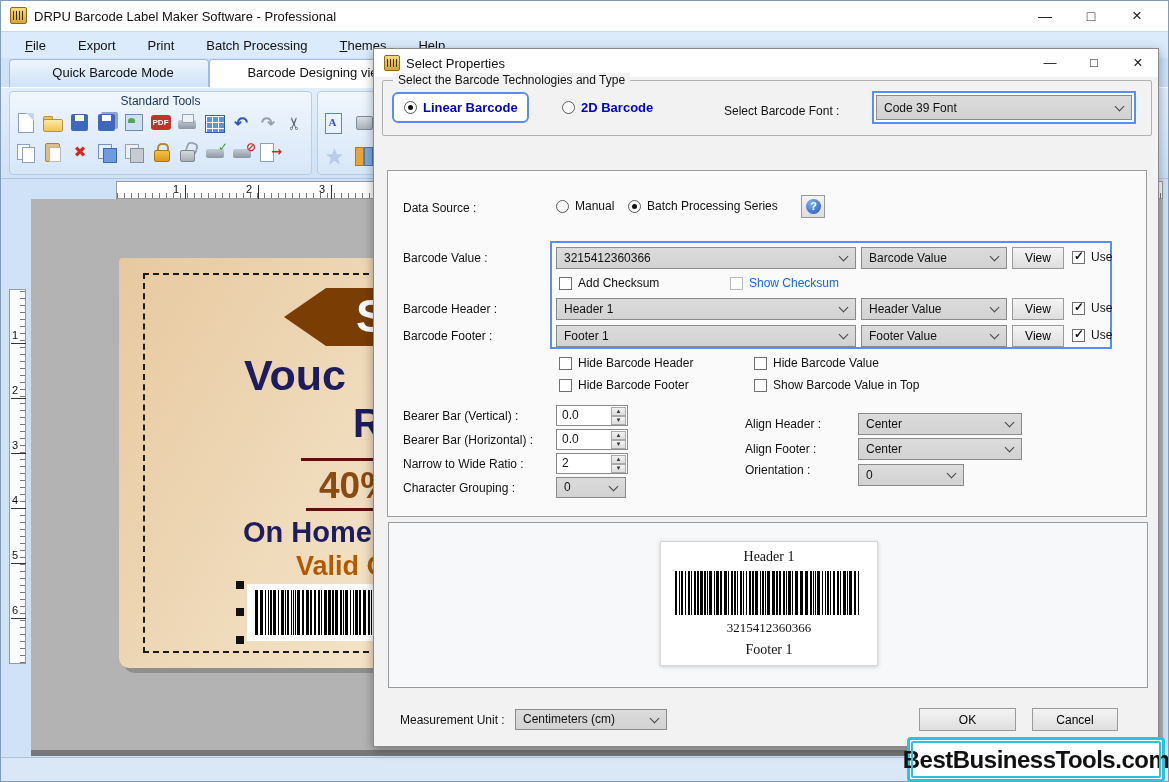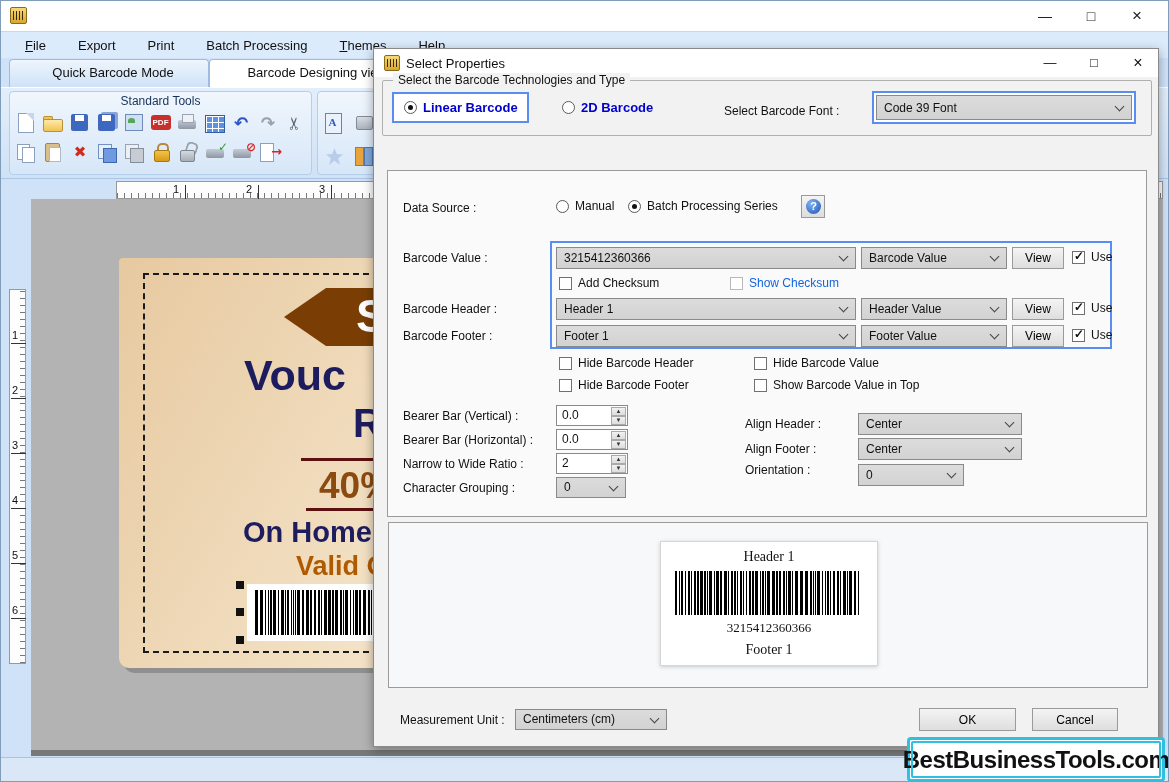--- a/index.html
+++ b/index.html
@@ -144,41 +144,42 @@
   .spin .ud b { flex:1; background:linear-gradient(#f2f2f2,#ddd); border:1px solid #aaa; font-size:6px;
     line-height:7px; text-align:center; color:#333; cursor:pointer; font-weight:normal; }
   .btn { background:linear-gradient(#f4f4f4,#dedede); border:1px solid #9a9a9a; font-size:12px;
     text-align:center; cursor:pointer; position:absolute; }
   .tabstrip { position:absolute; display:flex; }
   .tab { padding:4px 12px 3px 12px; font-size:12px; border:1px solid #9b9b9b; border-bottom:none;
     background:linear-gradient(#f2f2f2,#e2e2e2); margin-right:2px; cursor:pointer; border-radius:2px 2px 0 0; }
   .tab.active { background:#fafafa; position:relative; top:0; padding-top:6px; margin-top:-2px; z-index:2; }
   .panel { position:absolute; background:#fafafa; border:1px solid #9b9b9b; }
   .flabel { position:absolute; font-size:12px; color:#111; white-space:nowrap; }
-  .inline { display:flex; align-items:center; gap:6px; position:absolute; white-space:nowrap; }
+  .inline { display:flex; align-items:center; gap:6px; position:absolute; white-space:nowrap;border-radius:6px; }
   .helpbtn { position:absolute; width:24px; height:23px; background:linear-gradient(#f4f4f4,#ddd);
     border:1px solid #999; cursor:pointer; }
   .helpbtn::after { content:"?"; position:absolute; left:4px; top:3px; width:15px; height:15px; border-radius:50%;
     background:radial-gradient(circle at 35% 30%,#7fb2f0,#1e52b7); color:#fff; font-weight:bold; font-size:11px;
     text-align:center; line-height:15px; }
   .preview-card { position:absolute; background:#fff; border:1px solid #d6d6d6; box-shadow:0 1px 4px rgba(0,0,0,.18);
     text-align:center; font-family:"Liberation Serif",serif; }
   
   .badge { position:absolute; left:906px; top:736px; width:258px; height:45px; background:#fff;
     border:3px solid #2fc0df; border-radius:4px; z-index:20; display:flex; align-items:center; justify-content:center; }
   .badge::before { content:""; position:absolute; inset:1px; border:2px solid #2fc0df; border-radius:2px; }
   .badge span { font-weight:bold; font-size:24px; letter-spacing:-0.5px; color:#111; }
 </style>
 </head>
 <body>
 
 <div id="app">
 
   <div class="titlebar">
     <span class="app-ico"></span>
+    <span class="title-text">DRPU Barcode Label Maker Software - Professional</span>
     <div class="winbtns">
       <span class="winbtn">—</span>
       <span class="winbtn">□</span>
       <span class="winbtn" style="font-size:17px">×</span>
     </div>
   </div>
 
   <div class="menubar">
     <span class="menu-item accel">File</span>
     <span class="menu-item">Export</span>

